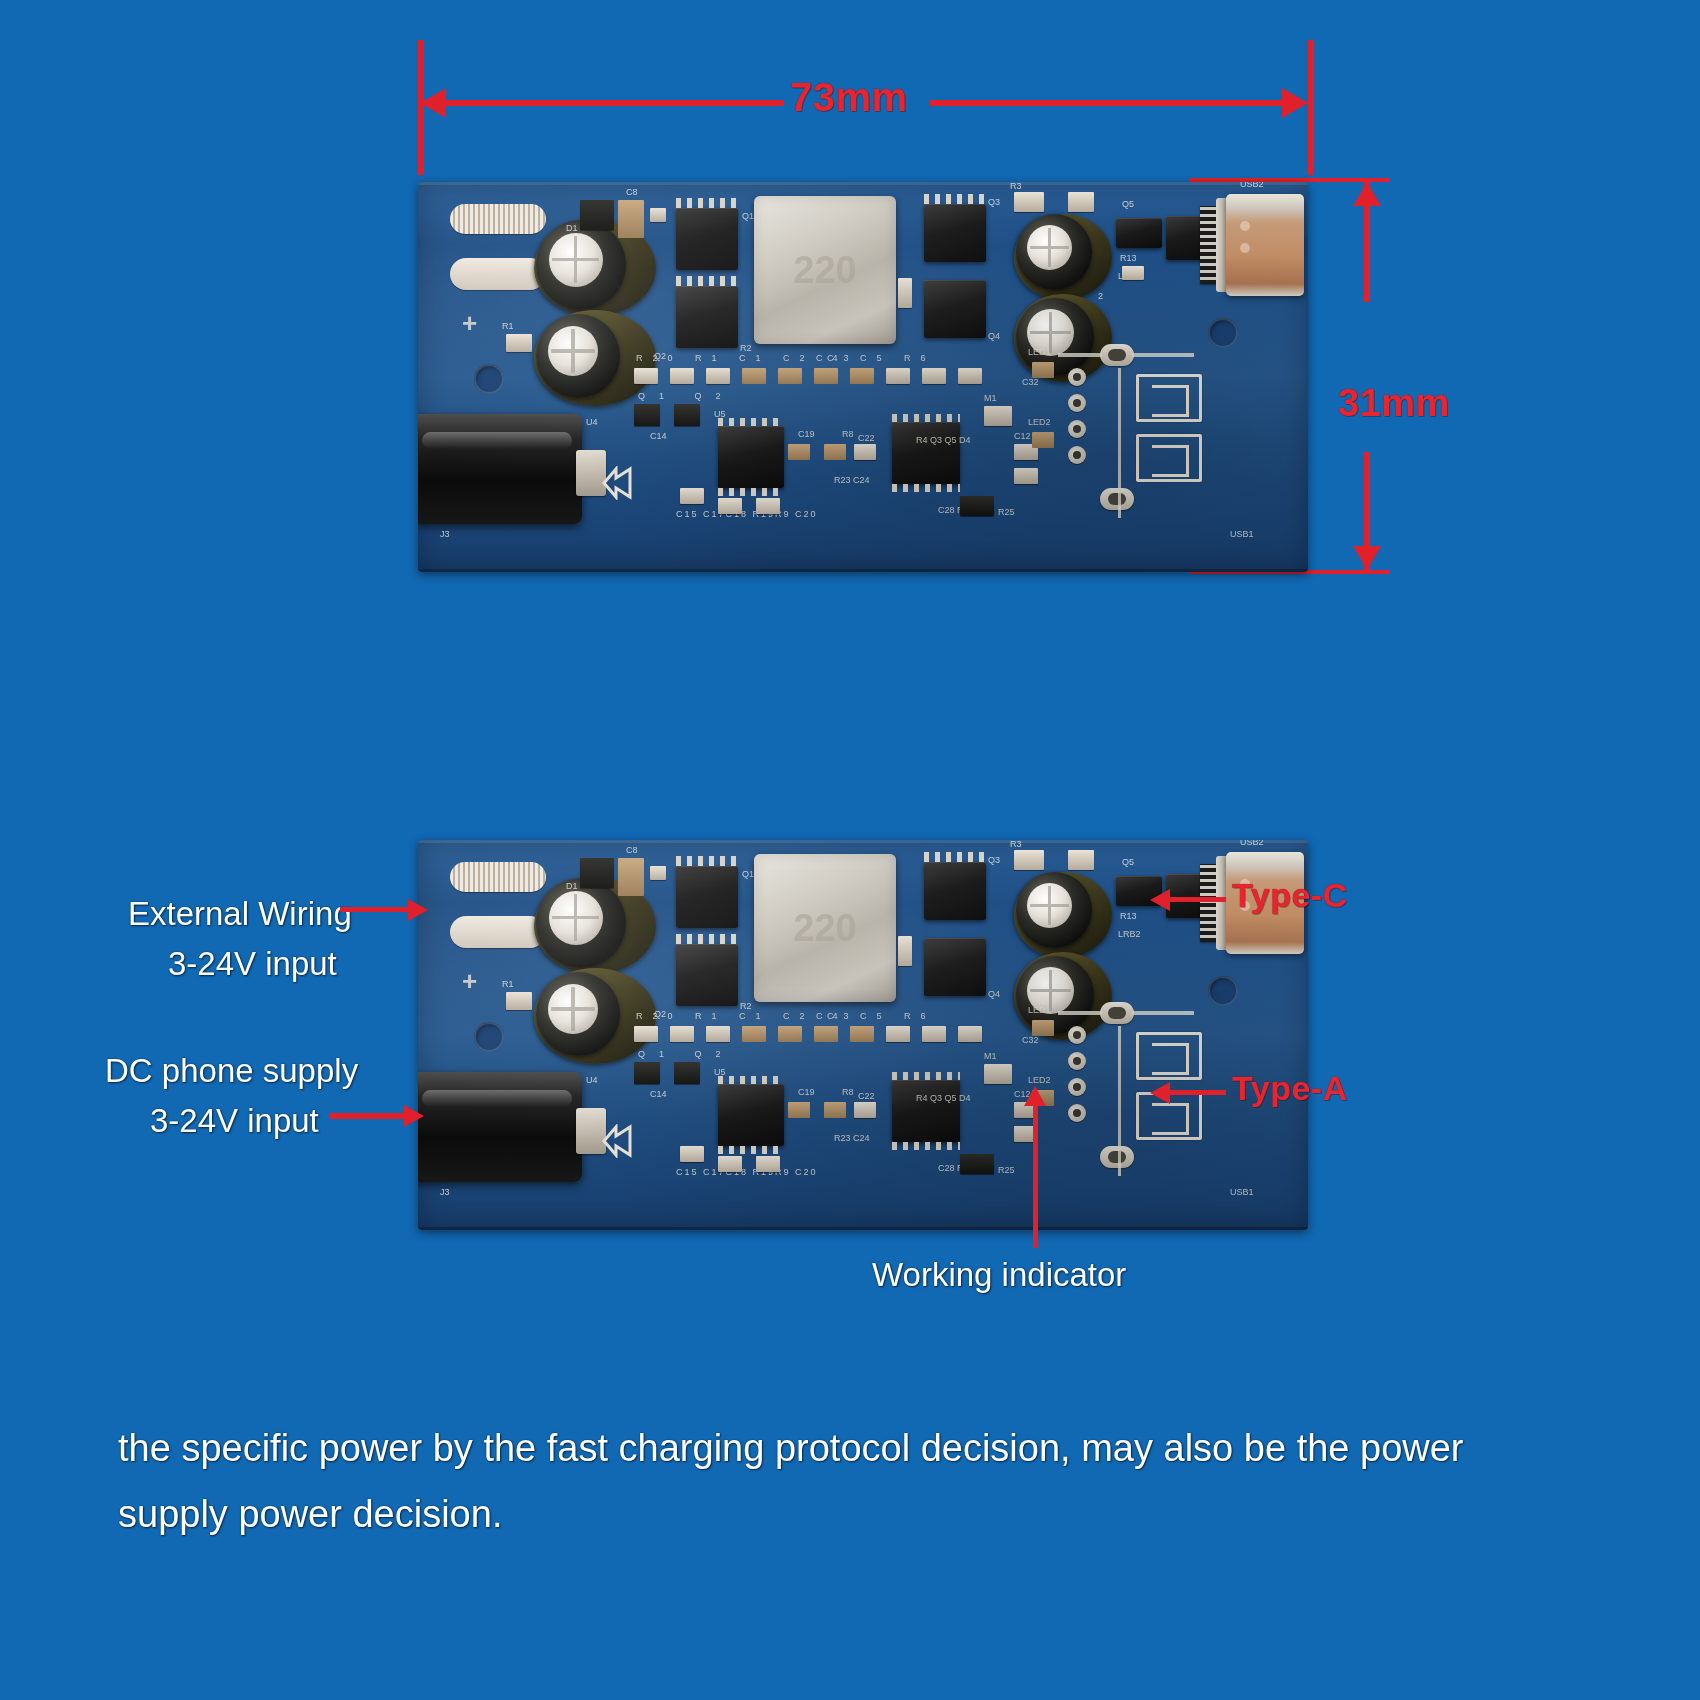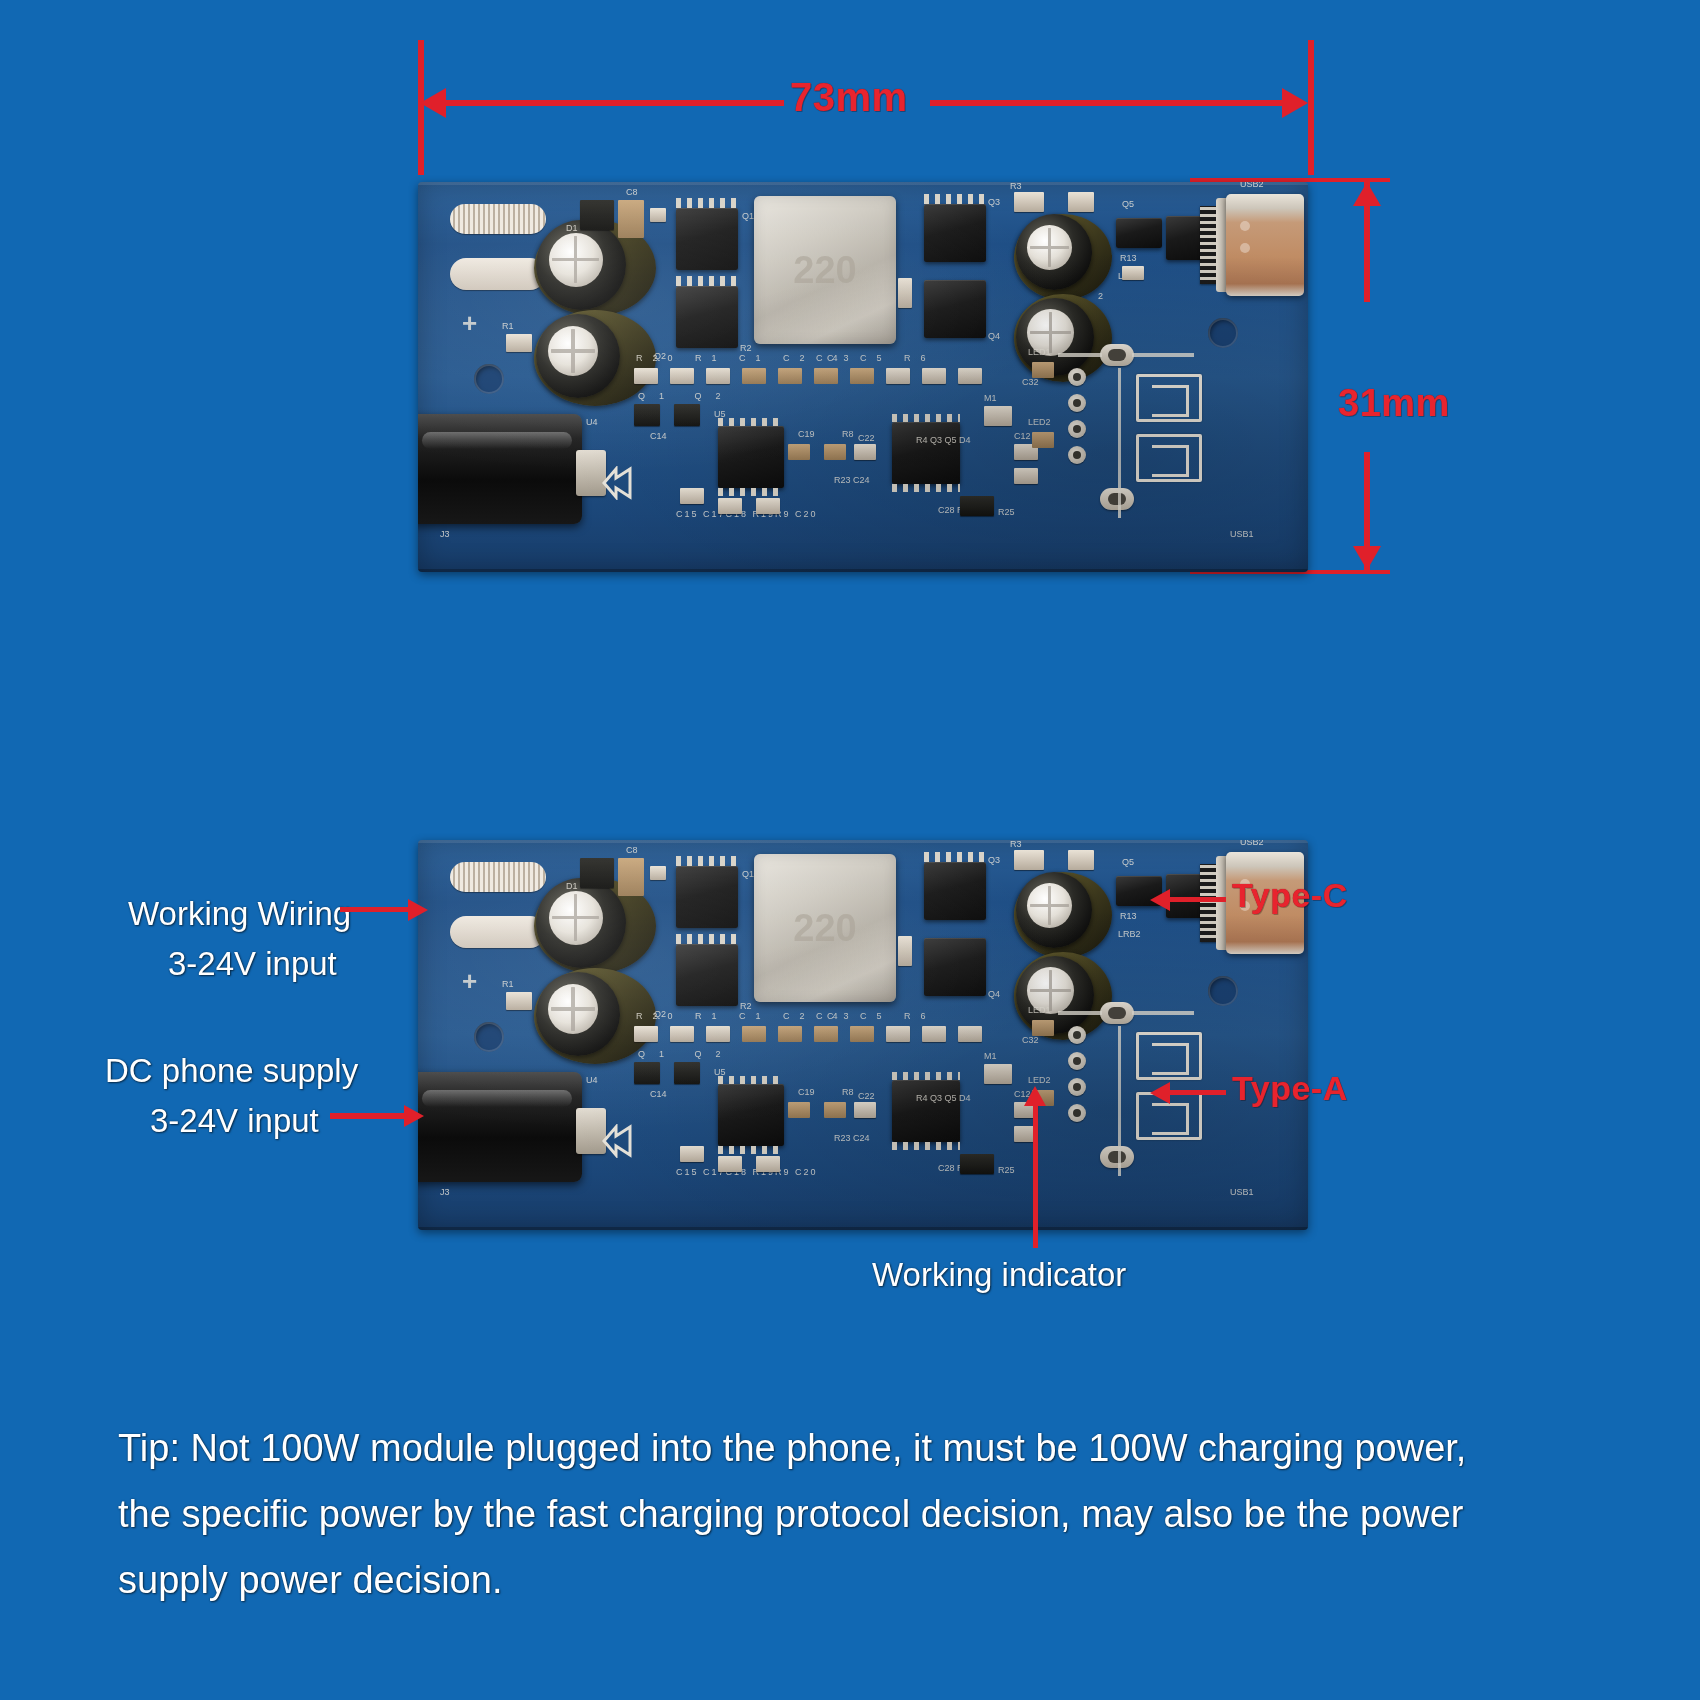--- a/index.html
+++ b/index.html
@@ -437,21 +437,21 @@
       <div class="silkline" style="left:714px;top:171px;width:62px;height:4px;"></div>
 
       <div class="usbA" style="left:718px;top:192px;width:60px;height:42px;"></div>
       <div class="usbA" style="left:718px;top:252px;width:60px;height:42px;"></div>
       <div class="oval" style="left:682px;top:306px;width:34px;height:22px;"></div>
       <div class="ovali" style="left:690px;top:311px;width:18px;height:12px;"></div>
       <div class="silk" style="left:812px;top:348px;">USB1</div>
       <div class="silkline" style="left:700px;top:186px;width:3px;height:150px;"></div>
     </div>
 
-    <div class="abs whitetxt" style="left:128px;top:55px;font-size:33px;">Working Wiring</div>
+    <div class="abs whitetxt" style="left:128px;top:55px;font-size:33px;">External Wiring</div>
     <div class="abs whitetxt" style="left:168px;top:105px;font-size:33px;">3-24V input</div>
     <div class="hline" style="left:340px;top:67px;width:72px;height:5px;"></div>
     <div class="arrRsm" style="left:408px;top:59px;"></div>
 
     <div class="abs whitetxt" style="left:105px;top:212px;font-size:33px;">DC phone supply</div>
     <div class="abs whitetxt" style="left:150px;top:262px;font-size:33px;">3-24V input</div>
     <div class="hline" style="left:330px;top:273px;width:78px;height:6px;"></div>
     <div class="arrRsm" style="left:404px;top:265px;"></div>
 
     <div class="arrLsm" style="left:1150px;top:49px;"></div>
@@ -461,18 +461,17 @@
     <div class="arrLsm" style="left:1150px;top:242px;"></div>
     <div class="hline" style="left:1168px;top:250px;width:58px;height:5px;"></div>
     <div class="abs redtxt" style="left:1232px;top:229px;font-size:34px;">Type-A</div>
 
     <div class="vlineThin" style="left:1033px;top:260px;height:148px;"></div>
     <div class="arrUsm" style="left:1024px;top:246px;"></div>
     <div class="abs whitetxt" style="left:872px;top:416px;font-size:33px;">Working indicator</div>
   </div>
 
   <div class="abs" style="left:118px;top:1415px;width:1470px;">
-    <div class="whitetxt" style="font-size:38px;line-height:66px;">Tip: Not 100W module plugged into the phone, it must be 100W charging power,</div>
     <div class="whitetxt" style="font-size:38px;line-height:66px;">the specific power by the fast charging protocol decision, may also be the power</div>
     <div class="whitetxt" style="font-size:38px;line-height:66px;">supply power decision.</div>
   </div>
 
 </div>
 
 </body></html>

